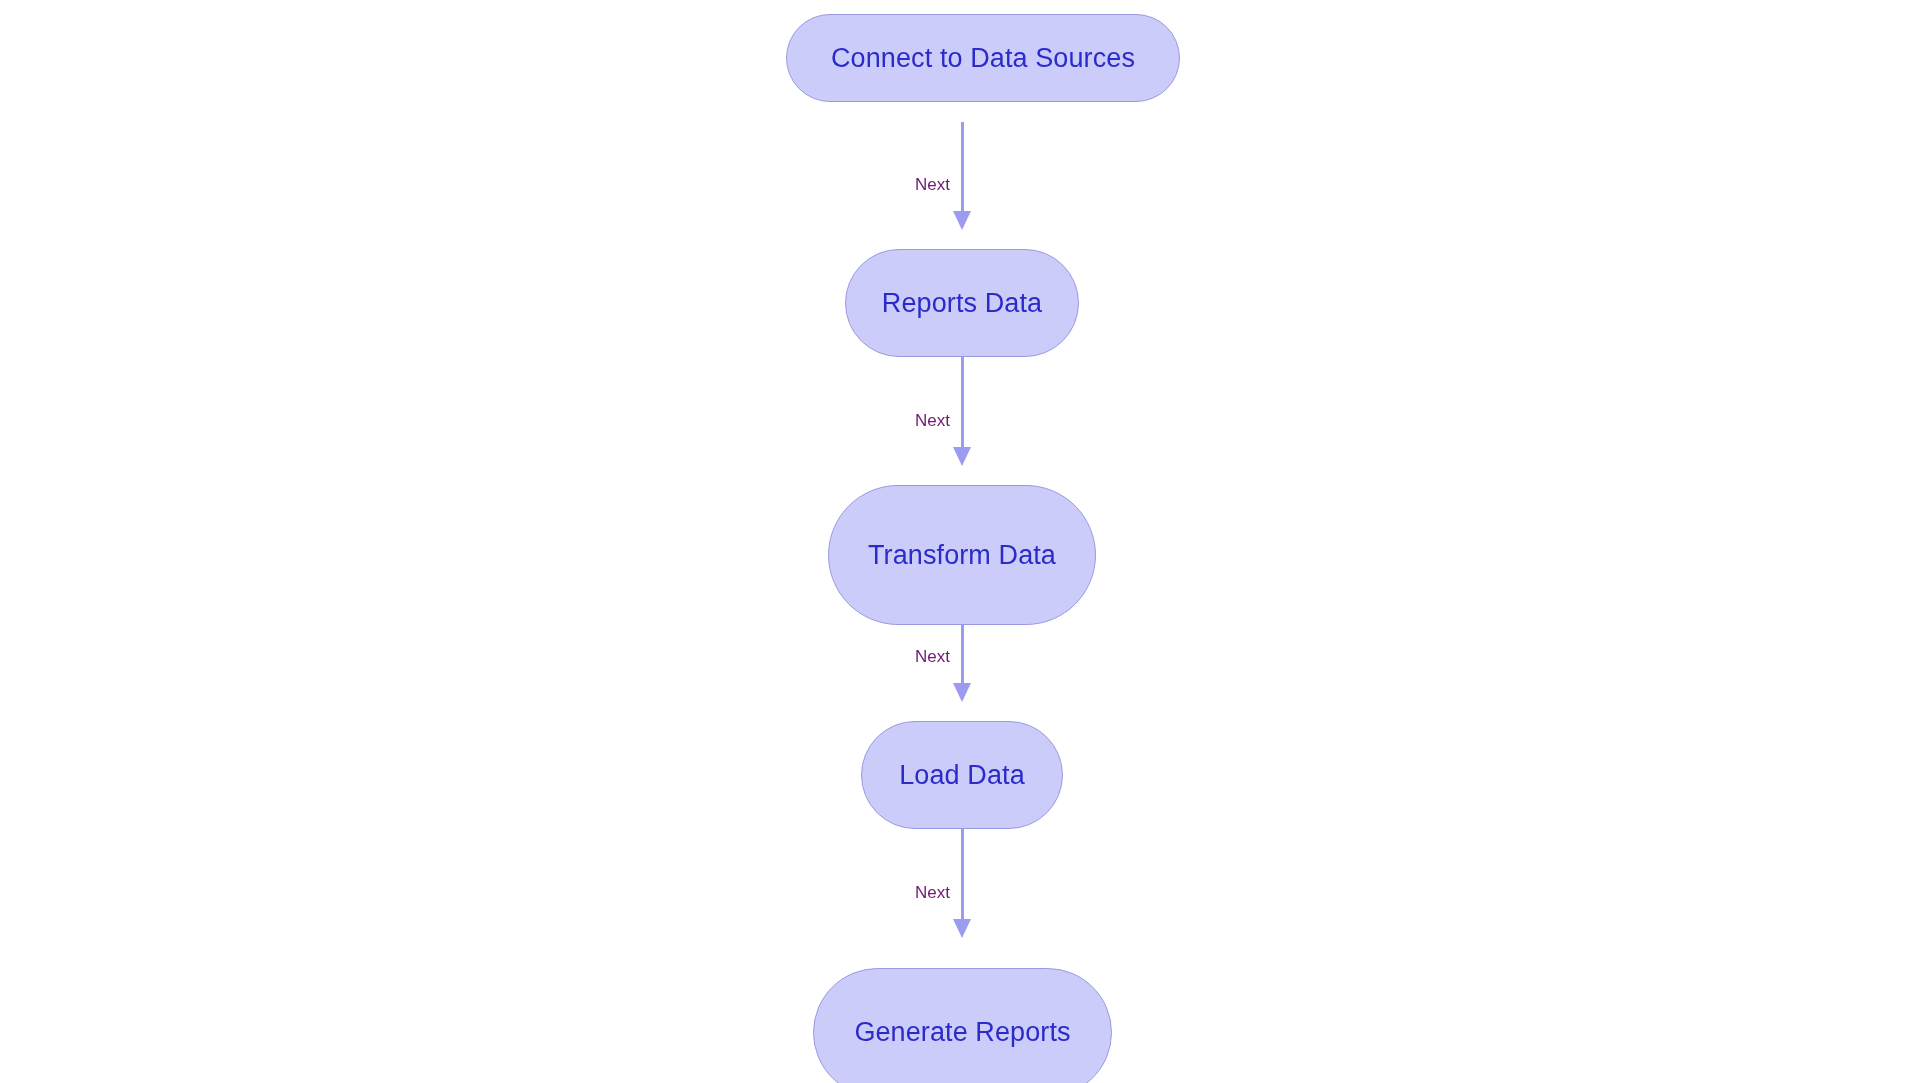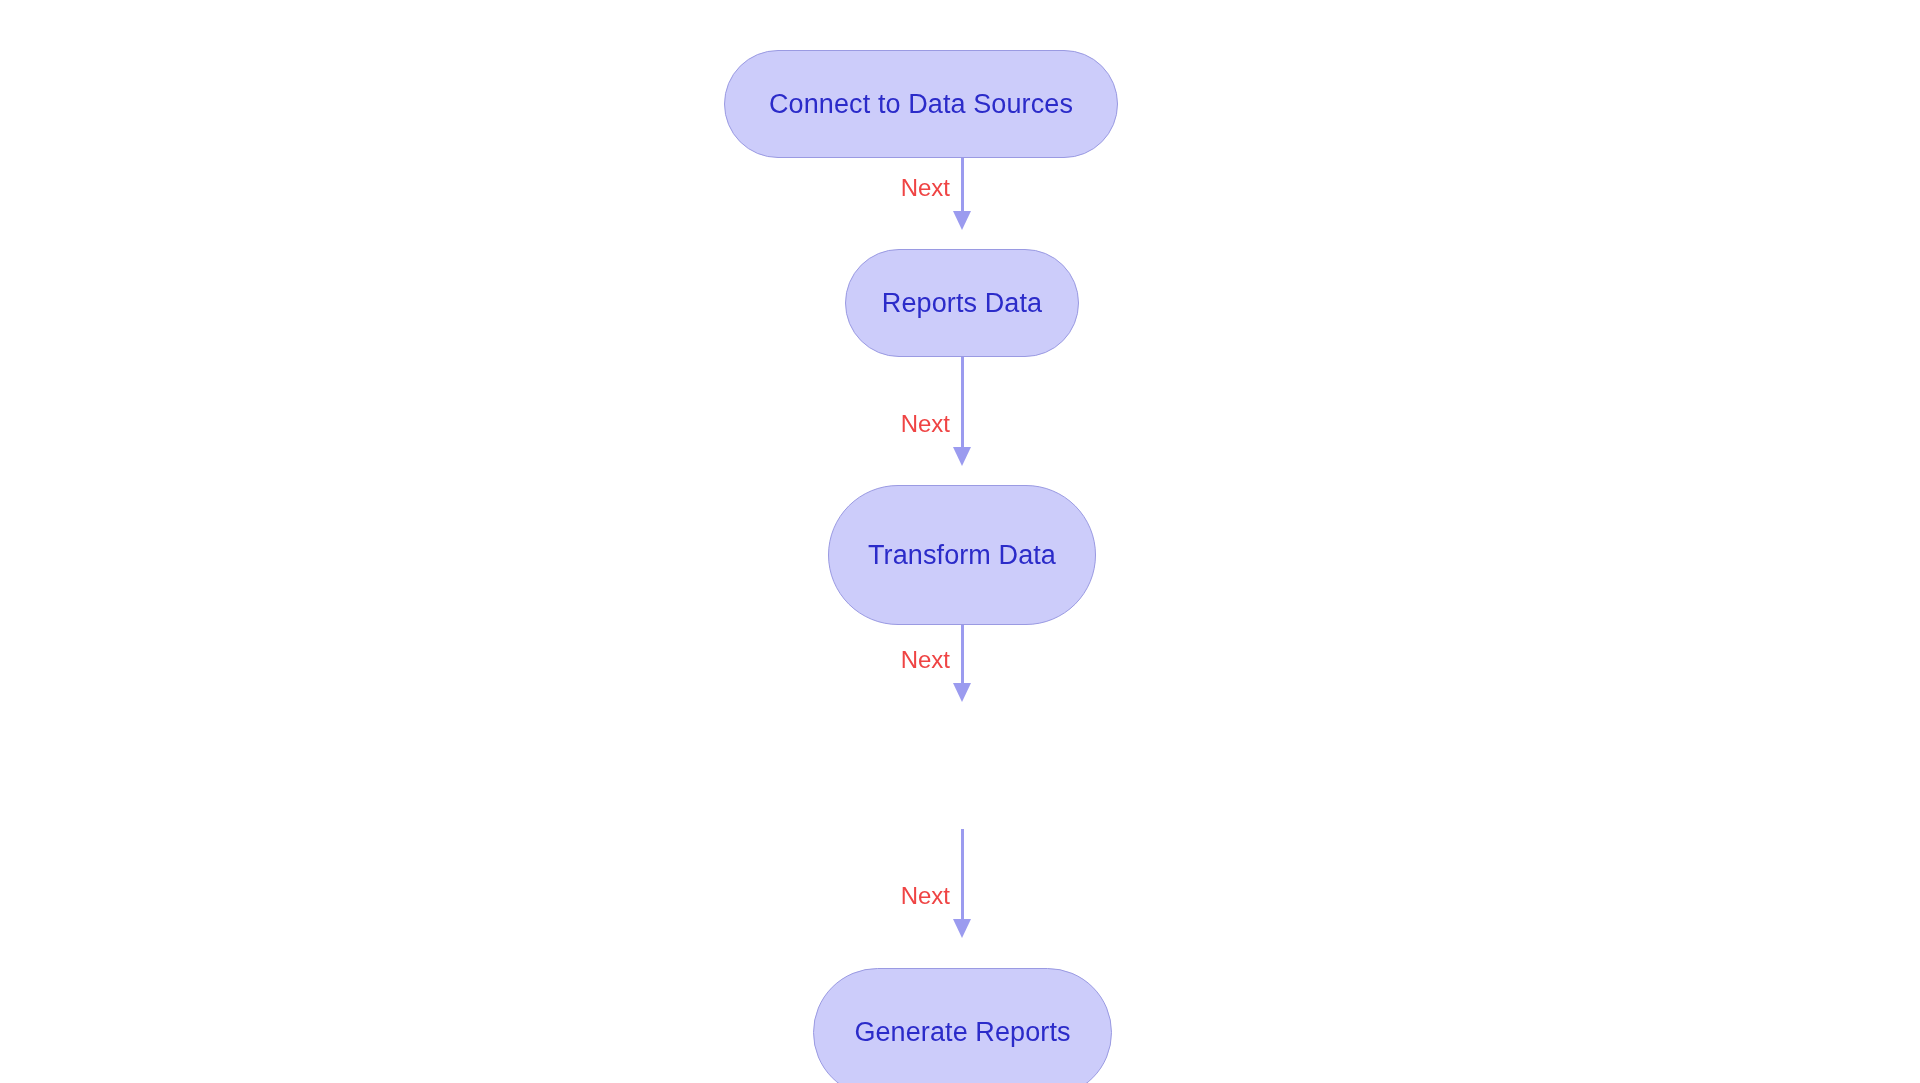--- a/index.html
+++ b/index.html
@@ -61,22 +61,22 @@
   .edge-arrow {
     position: absolute;
     width: 0;
     height: 0;
     border-left: 9.5px solid transparent;
     border-right: 9.5px solid transparent;
     border-top: 19px solid #9b9bef;
   }
   .edge-label {
     position: absolute;
-    color: #ef4444;
-    font-size: 24px;
+    color: #701a75;
+    font-size: 17px;
     line-height: 1;
     white-space: nowrap;
     text-align: right;
     user-select: none;
   }
 </style>
 </head>
 <body>
 
 <div id="flowchart">
@@ -98,30 +98,33 @@
     <div class="edge-arrow" style="left:952.5px; top:683px;"></div>
     <div class="edge-label" style="left:855px; top:648px; width:95px;">Next</div>
   </div>
 
   <div class="edge">
     <div class="edge-line" style="left:961px; top:829px; height:91px;"></div>
     <div class="edge-arrow" style="left:952.5px; top:919px;"></div>
     <div class="edge-label" style="left:855px; top:884px; width:95px;">Next</div>
   </div>
 
-  <div class="node" style="left:724px; top:14px; width:394px; height:108px;margin-top:36px;">
+  <div class="node" style="left:786px; top:14px; width:394px; height:88px;">
     <span class="node-label">Connect to Data Sources</span>
   </div>
 
   <div class="node" style="left:845px; top:249px; width:234px; height:108px;">
     <span class="node-label">Reports Data</span>
   </div>
 
   <div class="node" style="left:828px; top:485px; width:268px; height:140px;">
     <span class="node-label">Transform Data</span>
   </div>
 
+  <div class="node" style="left:861px; top:721px; width:202px; height:108px;">
+    <span class="node-label">Load Data</span>
+  </div>
 
   <div class="node" style="left:813px; top:957px; width:299px; height:129px;margin-top:11px;">
     <span class="node-label">Generate Reports</span>
   </div>
 
 </div>
 
 </body></html>

